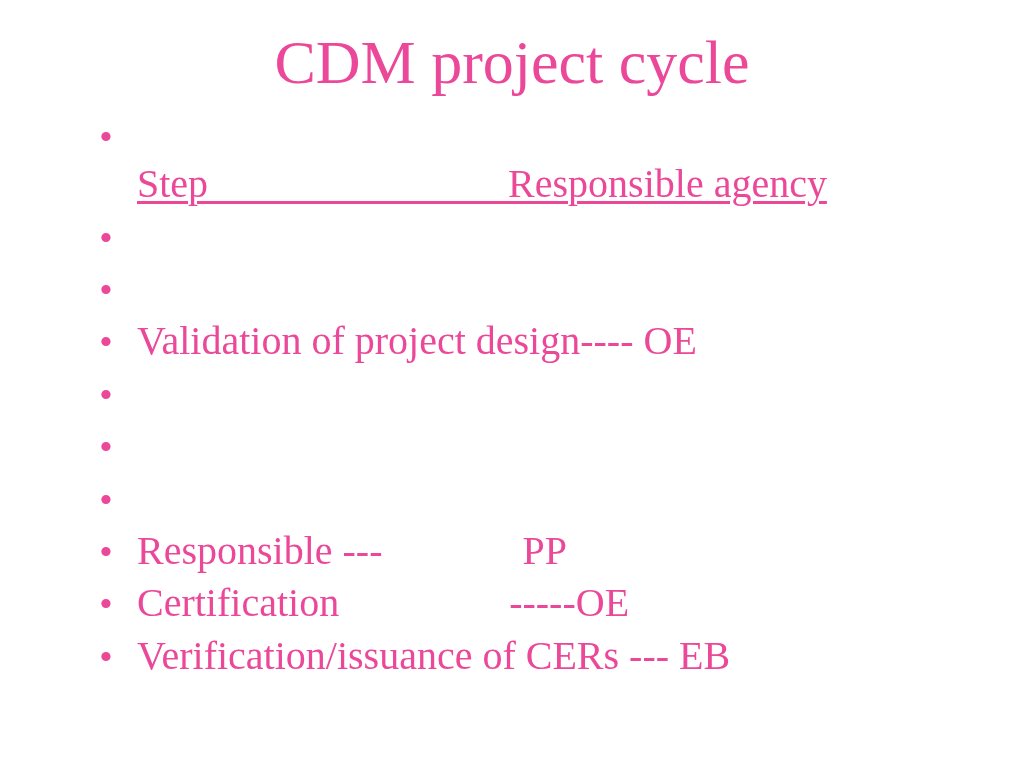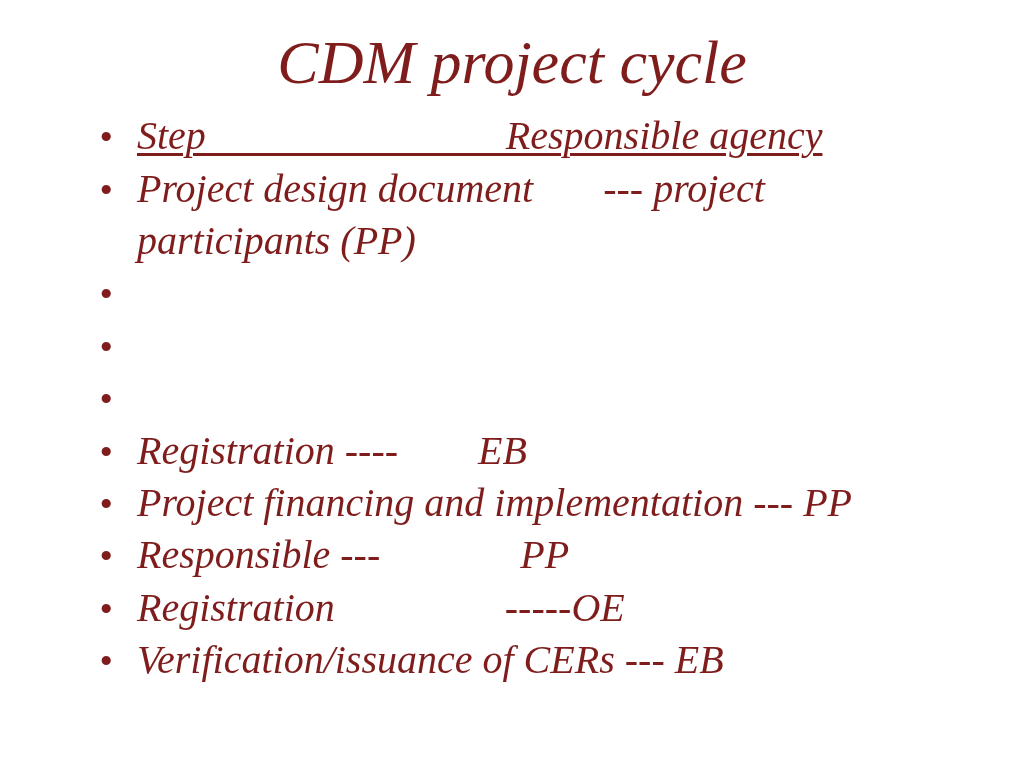--- a/index.html
+++ b/index.html
@@ -5,24 +5,23 @@
   html, body {
     margin: 0;
     padding: 0;
     background: #ffffff;
   }
   .slide {
     position: relative;
     width: 1024px;
     height: 768px;
     background: #ffffff;
-    color: #7f1d1d;
+    color: #ec4899;
     font-family: "Liberation Serif", serif;
     overflow: hidden;
-    font-style: italic;
   }
   .title {
     margin: 28px 0 0 0;
     font-size: 62px;
     font-weight: normal;
     line-height: 1.1;
     text-align: center;
     letter-spacing: 0;
   }
   .bullets {
@@ -45,59 +44,58 @@
   }
   .txt {
     width: 752px;
     white-space: pre-wrap;
     word-break: normal;
   }
   .underlined {
     text-decoration: underline;
     text-decoration-thickness: 3px;
     text-underline-offset: 4px;
+    margin-top: 48px;
   }
 </style>
 </head>
 <body>
 
 <div class="slide">
   <h1 class="title">CDM project cycle</h1>
   <ul class="bullets">
     <li class="item">
       <span class="dot">•</span>
       <span class="txt underlined">Step                              Responsible agency</span>
     </li>
     <li class="item">
       <span class="dot">•</span>
-      <span class="txt">Project design document       --- project participants (PP)</span>
+    </li>
+    <li class="item">
+      <span class="dot">•</span>
+    </li>
+    <li class="item">
+      <span class="dot">•</span>
+      <span class="txt">Validation of project design---- OE</span>
     </li>
     <li class="item">
       <span class="dot">•</span>
     </li>
     <li class="item">
       <span class="dot">•</span>
     </li>
     <li class="item">
       <span class="dot">•</span>
     </li>
     <li class="item">
       <span class="dot">•</span>
-      <span class="txt">Registration ----        EB</span>
-    </li>
-    <li class="item">
-      <span class="dot">•</span>
-      <span class="txt">Project financing and implementation --- PP</span>
-    </li>
-    <li class="item">
-      <span class="dot">•</span>
       <span class="txt">Responsible ---              PP</span>
     </li>
     <li class="item">
       <span class="dot">•</span>
-      <span class="txt">Registration                 -----OE</span>
+      <span class="txt">Certification                 -----OE</span>
     </li>
     <li class="item">
       <span class="dot">•</span>
       <span class="txt">Verification/issuance of CERs --- EB</span>
     </li>
   </ul>
 </div>
 
 </body></html>

